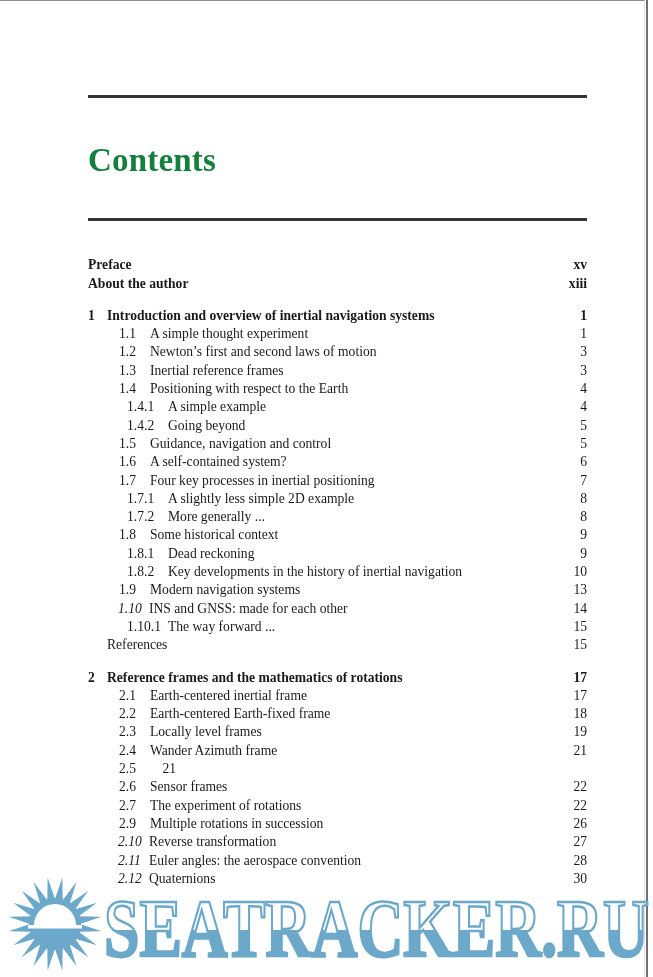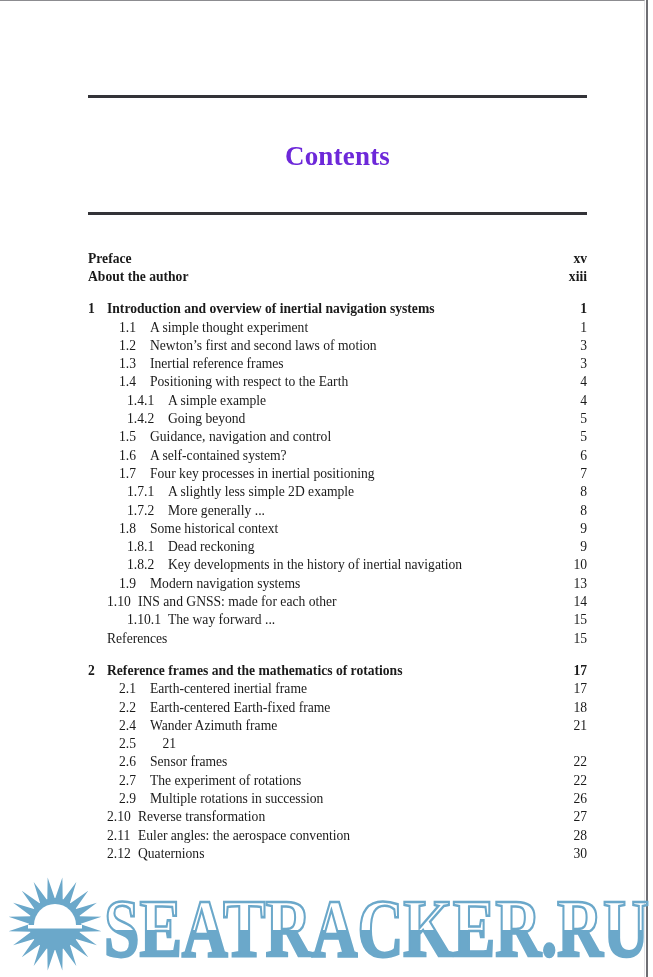--- a/index.html
+++ b/index.html
@@ -51,27 +51,27 @@
 
   .rule {
     height: 3px;
     background: #333338;
     width: 100%;
   }
   #rule-top { margin-top: 95px; }
   #rule-bottom { margin-top: 0; }
 
   #contents-title {
-    text-align: center;
-    font-size: 27px;
+    text-align: left;
+    font-size: 33px;
     font-weight: bold;
     letter-spacing: 0.2px;
     margin: 44px 0 0 0;
     line-height: 1.1;
-    color: #6d28d9;
+    color: #15803d;
   }
   .title-spacer { height: 40px; }
 
   
   #toc {
     margin-top: 35px;
     font-size: 13.6px;
     line-height: 18.3px;
   }
 
@@ -102,21 +102,21 @@
   
   .row-chapter {
     font-weight: bold;
   }
   .row-chapter .toc-num { width: 19px; }
 
   
   .row-section .toc-num { width: 31px; margin-left: 31px; }
 
   
-  .row-section.wide .toc-num { width: 31px; margin-left: 19px; }
+  .row-section.wide .toc-num { width: 31px; margin-left: 30px; font-style: italic; }
 
   
   .row-subsection .toc-num { width: 41px; margin-left: 39px; }
 
   
   .row-references .toc-label { padding-left: 19px; }
 
   .gap-front { height: 14px; }
   .gap-chapter { height: 14px; }
 
@@ -260,20 +260,25 @@
       </div>
       <div class="toc-row row-section">
         <span class="toc-num">2.1</span>
         <span class="toc-label">Earth-centered inertial frame</span>
         <span class="toc-page">17</span>
       </div>
       <div class="toc-row row-section">
         <span class="toc-num">2.2</span>
         <span class="toc-label">Earth-centered Earth-fixed frame</span>
         <span class="toc-page">18</span>
+      </div>
+      <div class="toc-row row-section">
+        <span class="toc-num">2.3</span>
+        <span class="toc-label">Locally level frames</span>
+        <span class="toc-page">19</span>
       </div>
       <div class="toc-row row-section">
         <span class="toc-num">2.4</span>
         <span class="toc-label">Wander Azimuth frame</span>
         <span class="toc-page">21</span>
       </div>
       <div class="toc-row row-section">
         <span class="toc-num">2.5</span>
         <span class="toc-page">21</span>
       </div>

